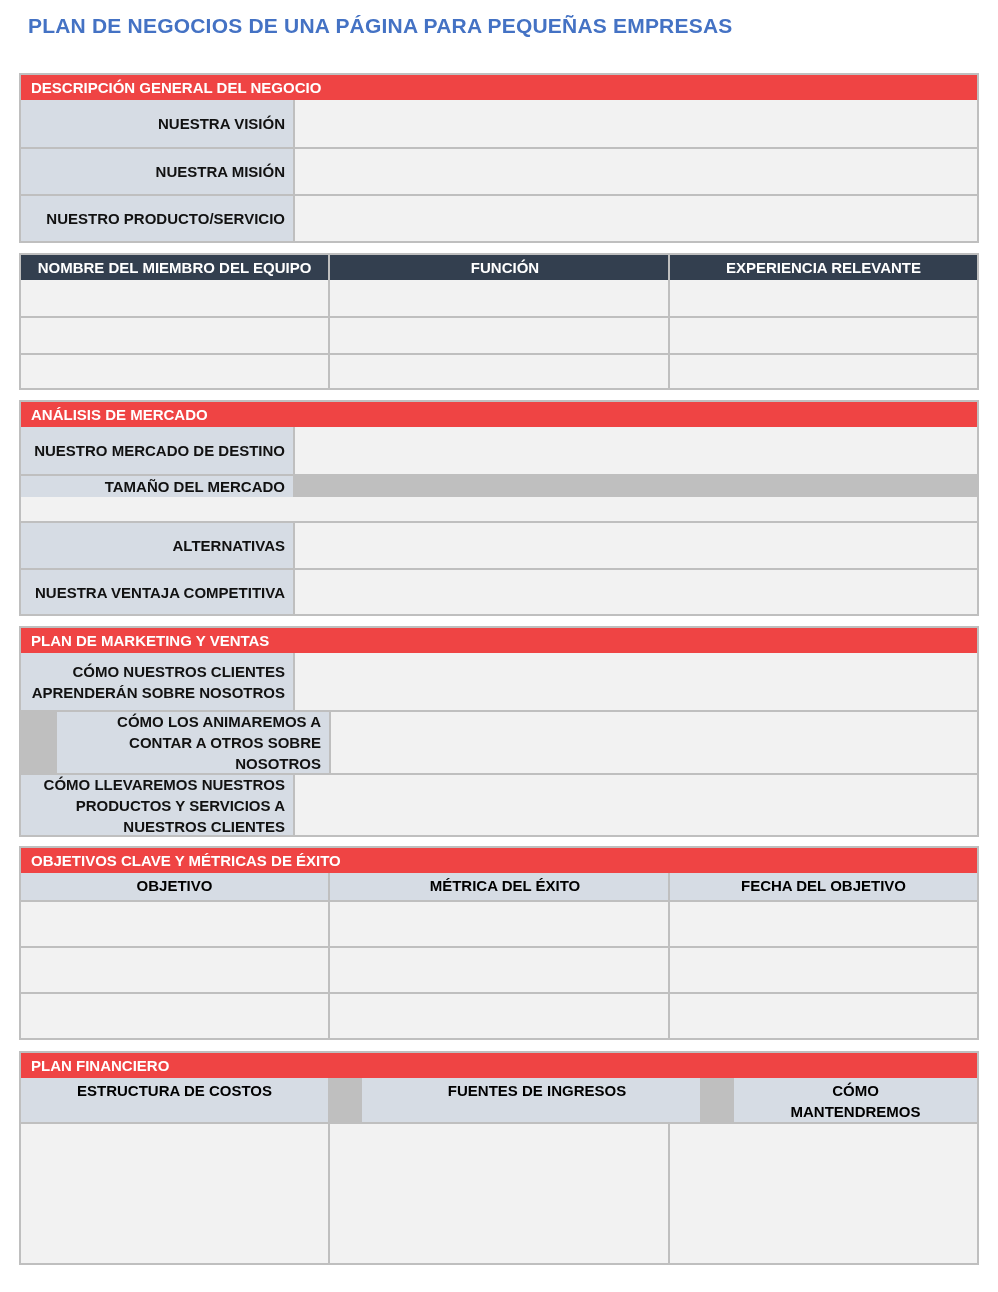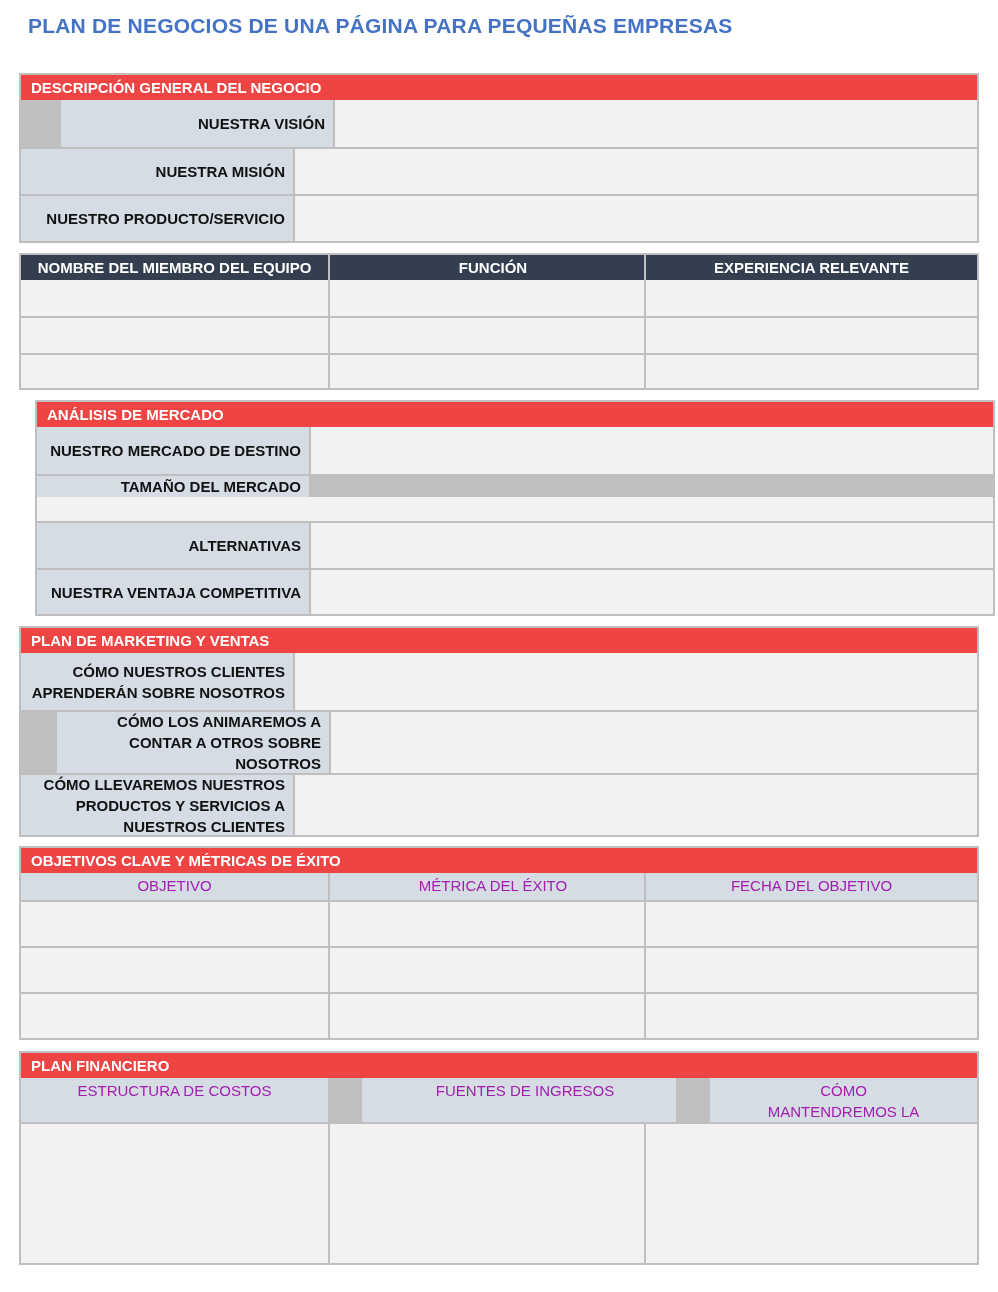--- a/index.html
+++ b/index.html
@@ -30,41 +30,41 @@
       font-weight: bold; font-size: 15px; text-align: right;
       padding: 0 8px 0 4px; display: flex; align-items: center; justify-content: flex-end;
       border-right: 2px solid #bfbfbf; line-height: 21px;
     }
     .lv-value { flex: 1; background: #f2f2f2; }
 
     
     .grid-row { display: flex; }
     .grid-row + .grid-row { border-top: 2px solid #bfbfbf; }
     .c1 { width: 309px; border-right: 2px solid #bfbfbf; }
-    .c2 { width: 316px; border-right: 2px solid #bfbfbf; padding-left: 12px; }
+    .c2 { width: 340px; border-right: 2px solid #bfbfbf; padding-left: 12px; }
     .c3 { flex: 1; }
     .col-head-dark > div {
       background: #333f4f; color: #fff; font-weight: bold; font-size: 15px;
       text-align: center; height: 25px; line-height: 25px; white-space: nowrap;
     }
     .col-head-dark > .c1, .col-head-dark > .c2 { border-right: 2px solid #bfbfbf; }
     .col-head-light > div {
-      background: #d6dce4; color: #a21caf; font-weight: normal; font-size: 15px;
+      background: #d6dce4; color: #000000; font-weight: bold; font-size: 15px;
       text-align: center; line-height: 21px; padding-top: 2px;
     }
     .cell { background: #f2f2f2; }
   </style>
 </head>
 <body>
 
 <div class="title">PLAN DE NEGOCIOS DE UNA PÁGINA PARA PEQUEÑAS EMPRESAS</div>
 
 <div class="section" style="top:73px;">
   <div class="sec-head">DESCRIPCIÓN GENERAL DEL NEGOCIO</div>
-  <div class="lv-row" style="height:47px; border-top:none;margin-left:40px;">
+  <div class="lv-row" style="height:47px; border-top:none;">
     <div class="lv-label">NUESTRA VISIÓN</div>
     <div class="lv-value"></div>
   </div>
   <div class="lv-row" style="height:47px;">
     <div class="lv-label">NUESTRA MISIÓN</div>
     <div class="lv-value"></div>
   </div>
   <div class="lv-row" style="height:47px;">
     <div class="lv-label">NUESTRO PRODUCTO/SERVICIO</div>
     <div class="lv-value"></div>
@@ -87,21 +87,21 @@
     <div class="c2 cell"></div>
     <div class="c3 cell"></div>
   </div>
   <div class="grid-row" style="height:35px;">
     <div class="c1 cell"></div>
     <div class="c2 cell"></div>
     <div class="c3 cell"></div>
   </div>
 </div>
 
-<div class="section" style="top:400px;margin-left:16px;">
+<div class="section" style="top:400px;">
   <div class="sec-head">ANÁLISIS DE MERCADO</div>
   <div class="lv-row" style="height:47px; border-top:none;">
     <div class="lv-label">NUESTRO MERCADO DE DESTINO</div>
     <div class="lv-value"></div>
   </div>
   <div class="lv-row" style="height:47px;flex-direction:column;">
     <div class="lv-label">TAMAÑO DEL MERCADO</div>
     <div class="lv-value"></div>
   </div>
   <div class="lv-row" style="height:47px;">

